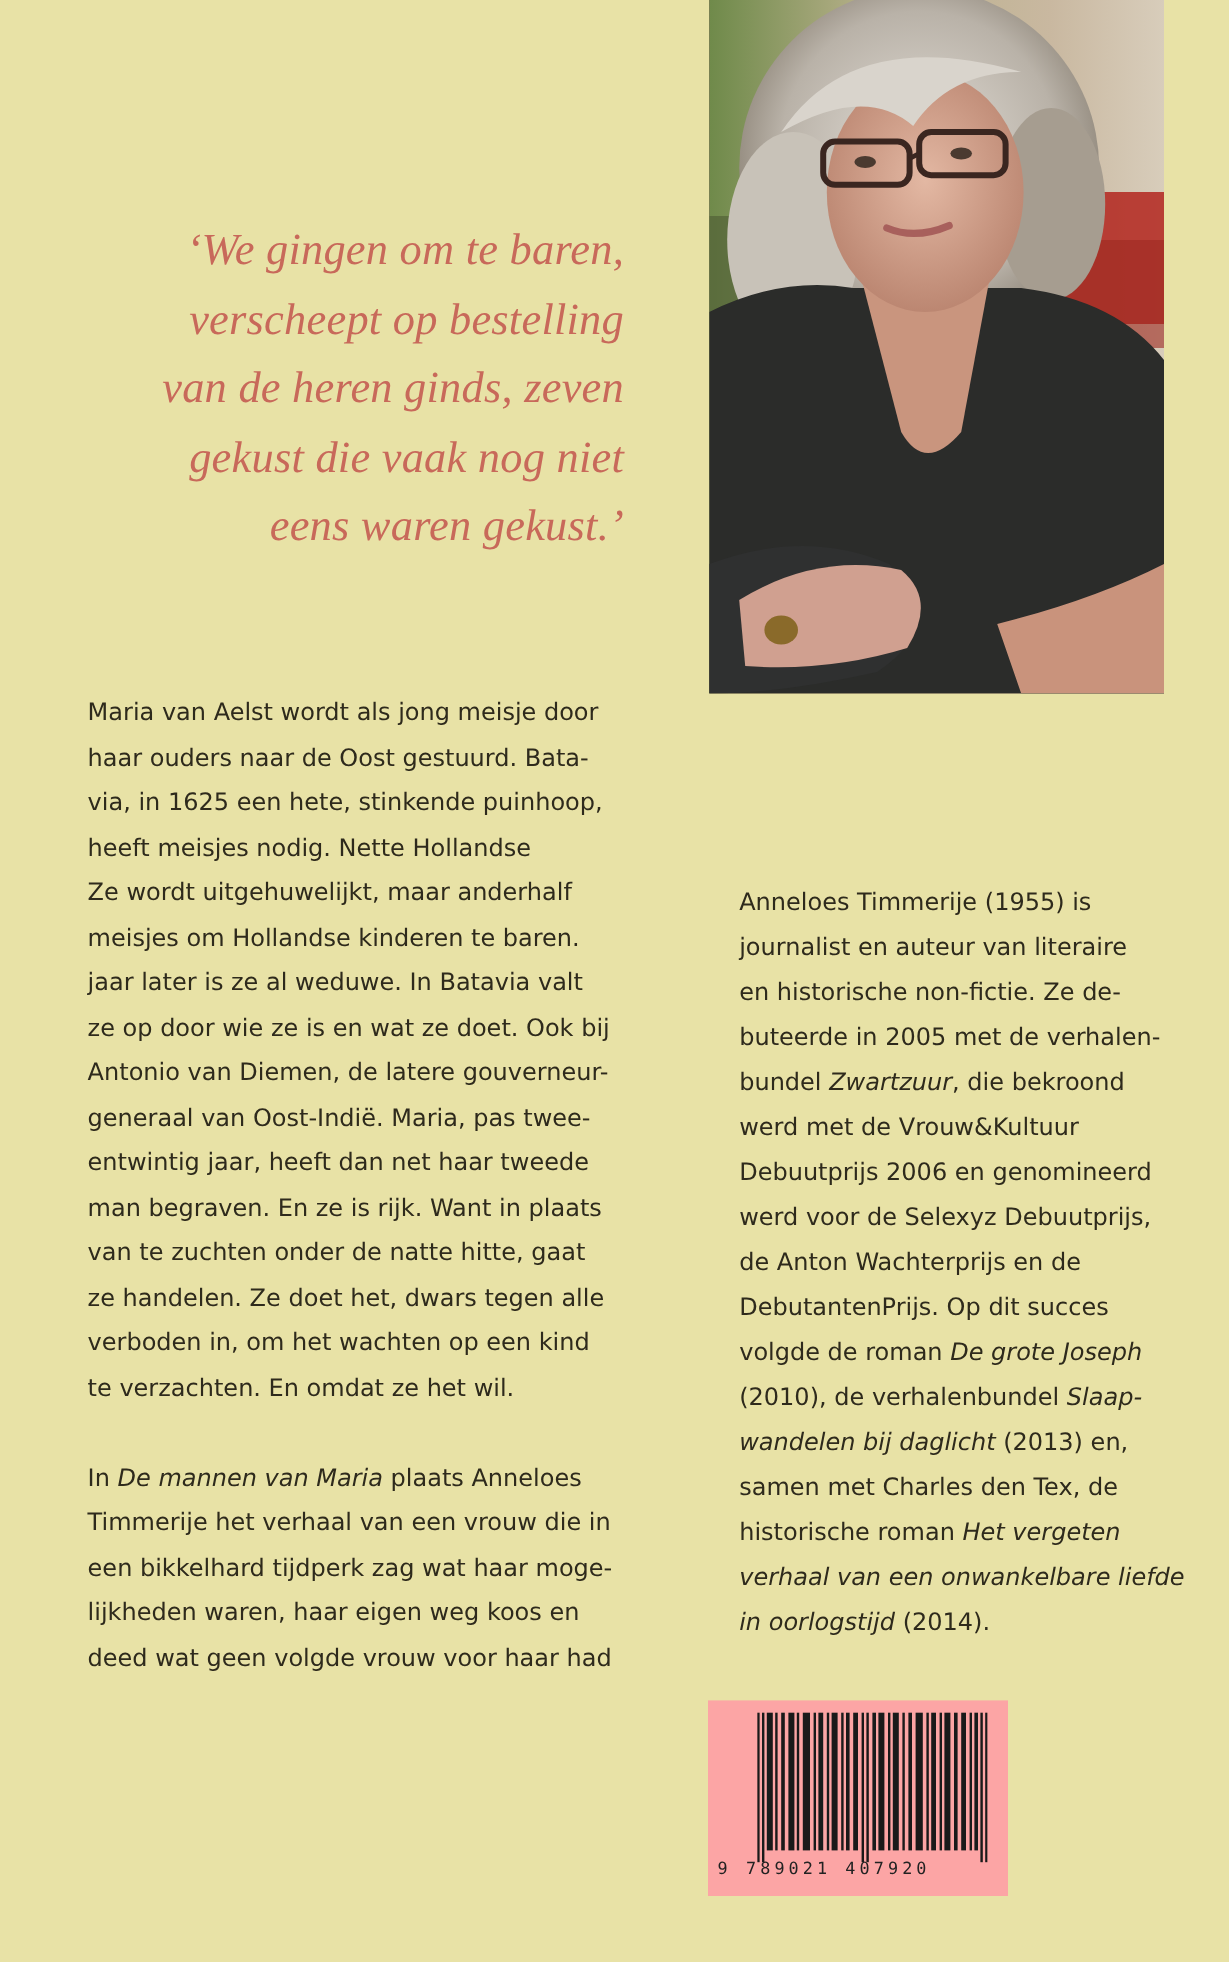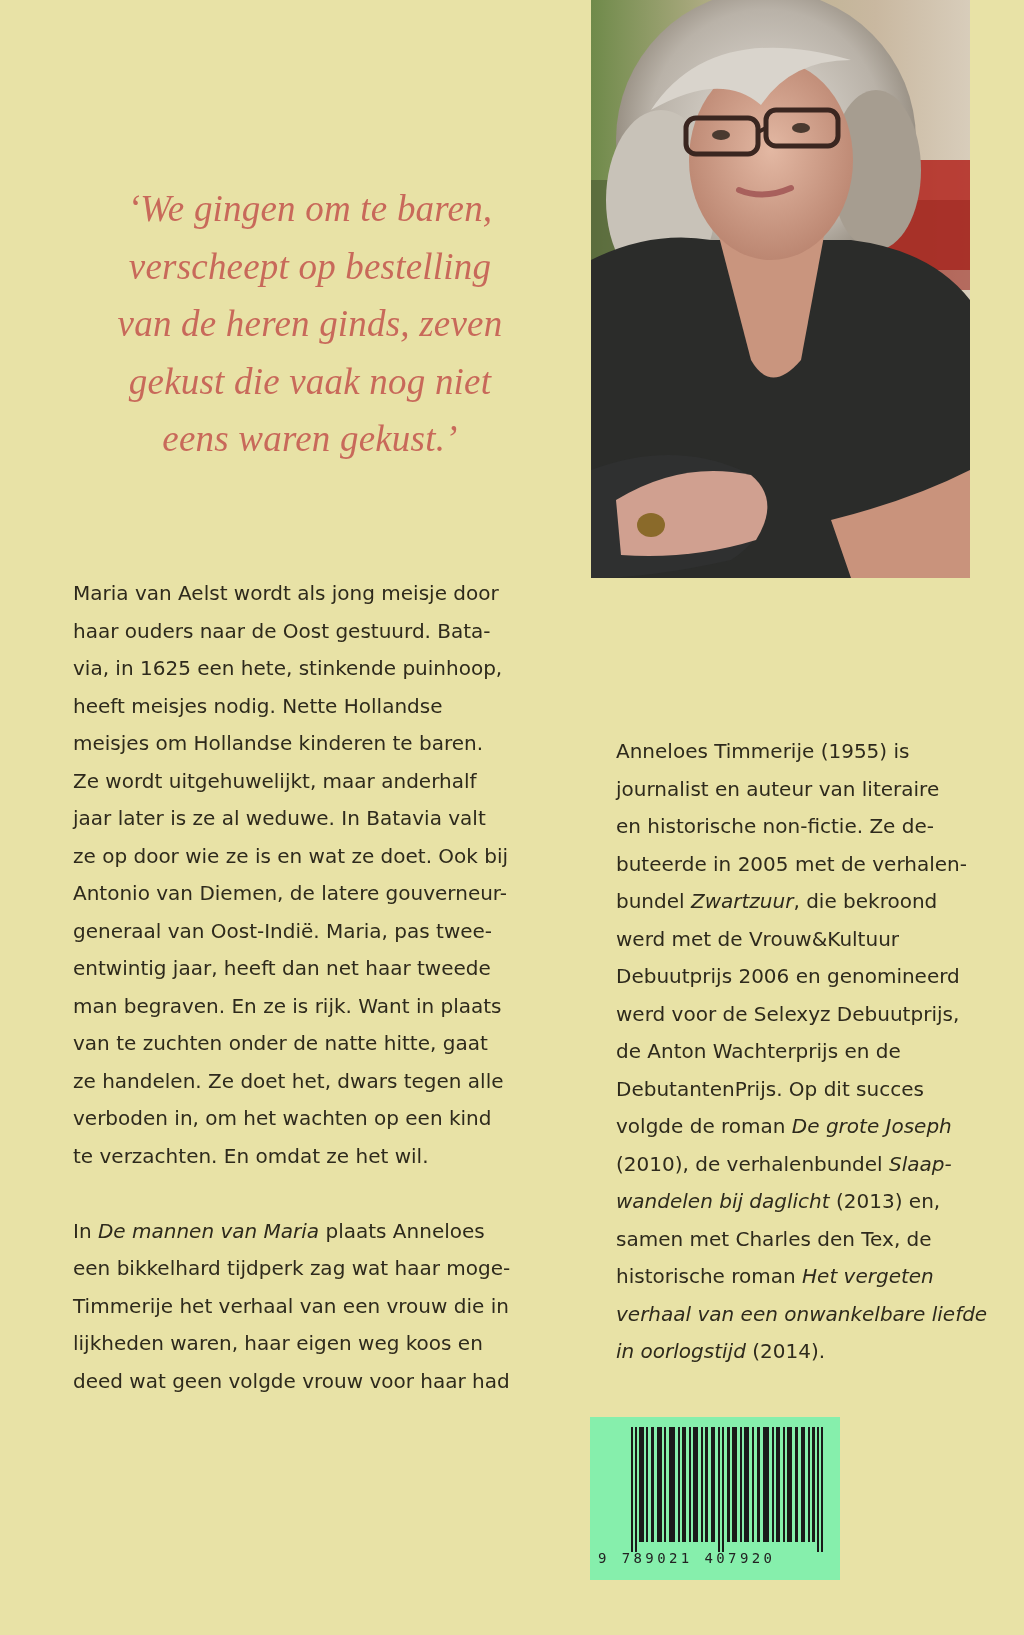--- a/index.html
+++ b/index.html
@@ -9,21 +9,21 @@
     position: relative;
     font-family: "DejaVu Sans", sans-serif;
   }
   .quote {
     position: absolute; left: 100px; top: 180px; width: 420px;
     font-family: "Liberation Serif", "DejaVu Serif", serif;
     font-style: italic;
     color: #c8695a;
     font-size: 37px;
     line-height: 57.5px;
-    text-align: center;
+    text-align: right;
     margin: 0;
     letter-spacing: 0.2px;
   }
   .quote span { display: block; white-space: nowrap; }
   .body-col {
     position: absolute; left: 73px; top: 575px; width: 480px;
     color: #2e2a1c;
     font-size: 20px;
     line-height: 37.5px;
   }
@@ -37,21 +37,21 @@
   }
   em { }
   .photo {
     position: absolute; left: 591px; top: 0; width: 379px; height: 578px;
     overflow: hidden;
     background: #6b5b4a;
   }
   .photo svg { display: block; }
   .barcode {
     position: absolute; left: 590px; top: 1417px; width: 250px; height: 163px;
-    background: #86efac;
+    background: #fca5a5;
   }
   .barcode .bars {
     position: absolute; left: 41px; top: 10px; width: 192px; height: 125px;
   }
   .barcode .digits {
     position: absolute; left: 8px; top: 133px; width: 240px;
     font-family: "DejaVu Sans Mono", monospace;
     font-size: 14px; color: #222;
     letter-spacing: 3.4px;
     white-space: pre;
@@ -67,38 +67,38 @@
   <span>gekust die vaak nog niet</span>
   <span>eens waren gekust.’</span>
 </div>
 
 <div class="body-col">
   <div>
     <span class="line">Maria van Aelst wordt als jong meisje door</span>
     <span class="line">haar ouders naar de Oost gestuurd. Bata-</span>
     <span class="line">via, in 1625 een hete, stinkende puinhoop,</span>
     <span class="line">heeft meisjes nodig. Nette Hollandse</span>
+    <span class="line">Ze wordt uitgehuwelijkt, maar anderhalf</span>
     <span class="line">meisjes om Hollandse kinderen te baren.</span>
-    <span class="line">Ze wordt uitgehuwelijkt, maar anderhalf</span>
     <span class="line">jaar later is ze al weduwe. In Batavia valt</span>
     <span class="line">ze op door wie ze is en wat ze doet. Ook bij</span>
     <span class="line">Antonio van Diemen, de latere gouverneur-</span>
     <span class="line">generaal van Oost-Indië. Maria, pas twee-</span>
     <span class="line">entwintig jaar, heeft dan net haar tweede</span>
     <span class="line">man begraven. En ze is rijk. Want in plaats</span>
     <span class="line">van te zuchten onder de natte hitte, gaat</span>
     <span class="line">ze handelen. Ze doet het, dwars tegen alle</span>
     <span class="line">verboden in, om het wachten op een kind</span>
     <span class="line">te verzachten. En omdat ze het wil.</span>
   </div>
   <div class="para-gap"></div>
   <div>
     <span class="line"><span>In </span><em>De mannen van Maria</em><span> plaats Anneloes</span></span>
+    <span class="line">Timmerije het verhaal van een vrouw die in</span>
     <span class="line">een bikkelhard tijdperk zag wat haar moge-</span>
-    <span class="line">Timmerije het verhaal van een vrouw die in</span>
     <span class="line">lijkheden waren, haar eigen weg koos en</span>
     <span class="line">deed wat geen volgde vrouw voor haar had</span>
   </div>
 </div>
 
 <div class="photo">
   <svg width="379" height="578" viewBox="0 0 379 578">
     <defs>
       <linearGradient id="bg" x1="0" y1="0" x2="1" y2="0">
         <stop offset="0" stop-color="#6f8a4a"></stop>

